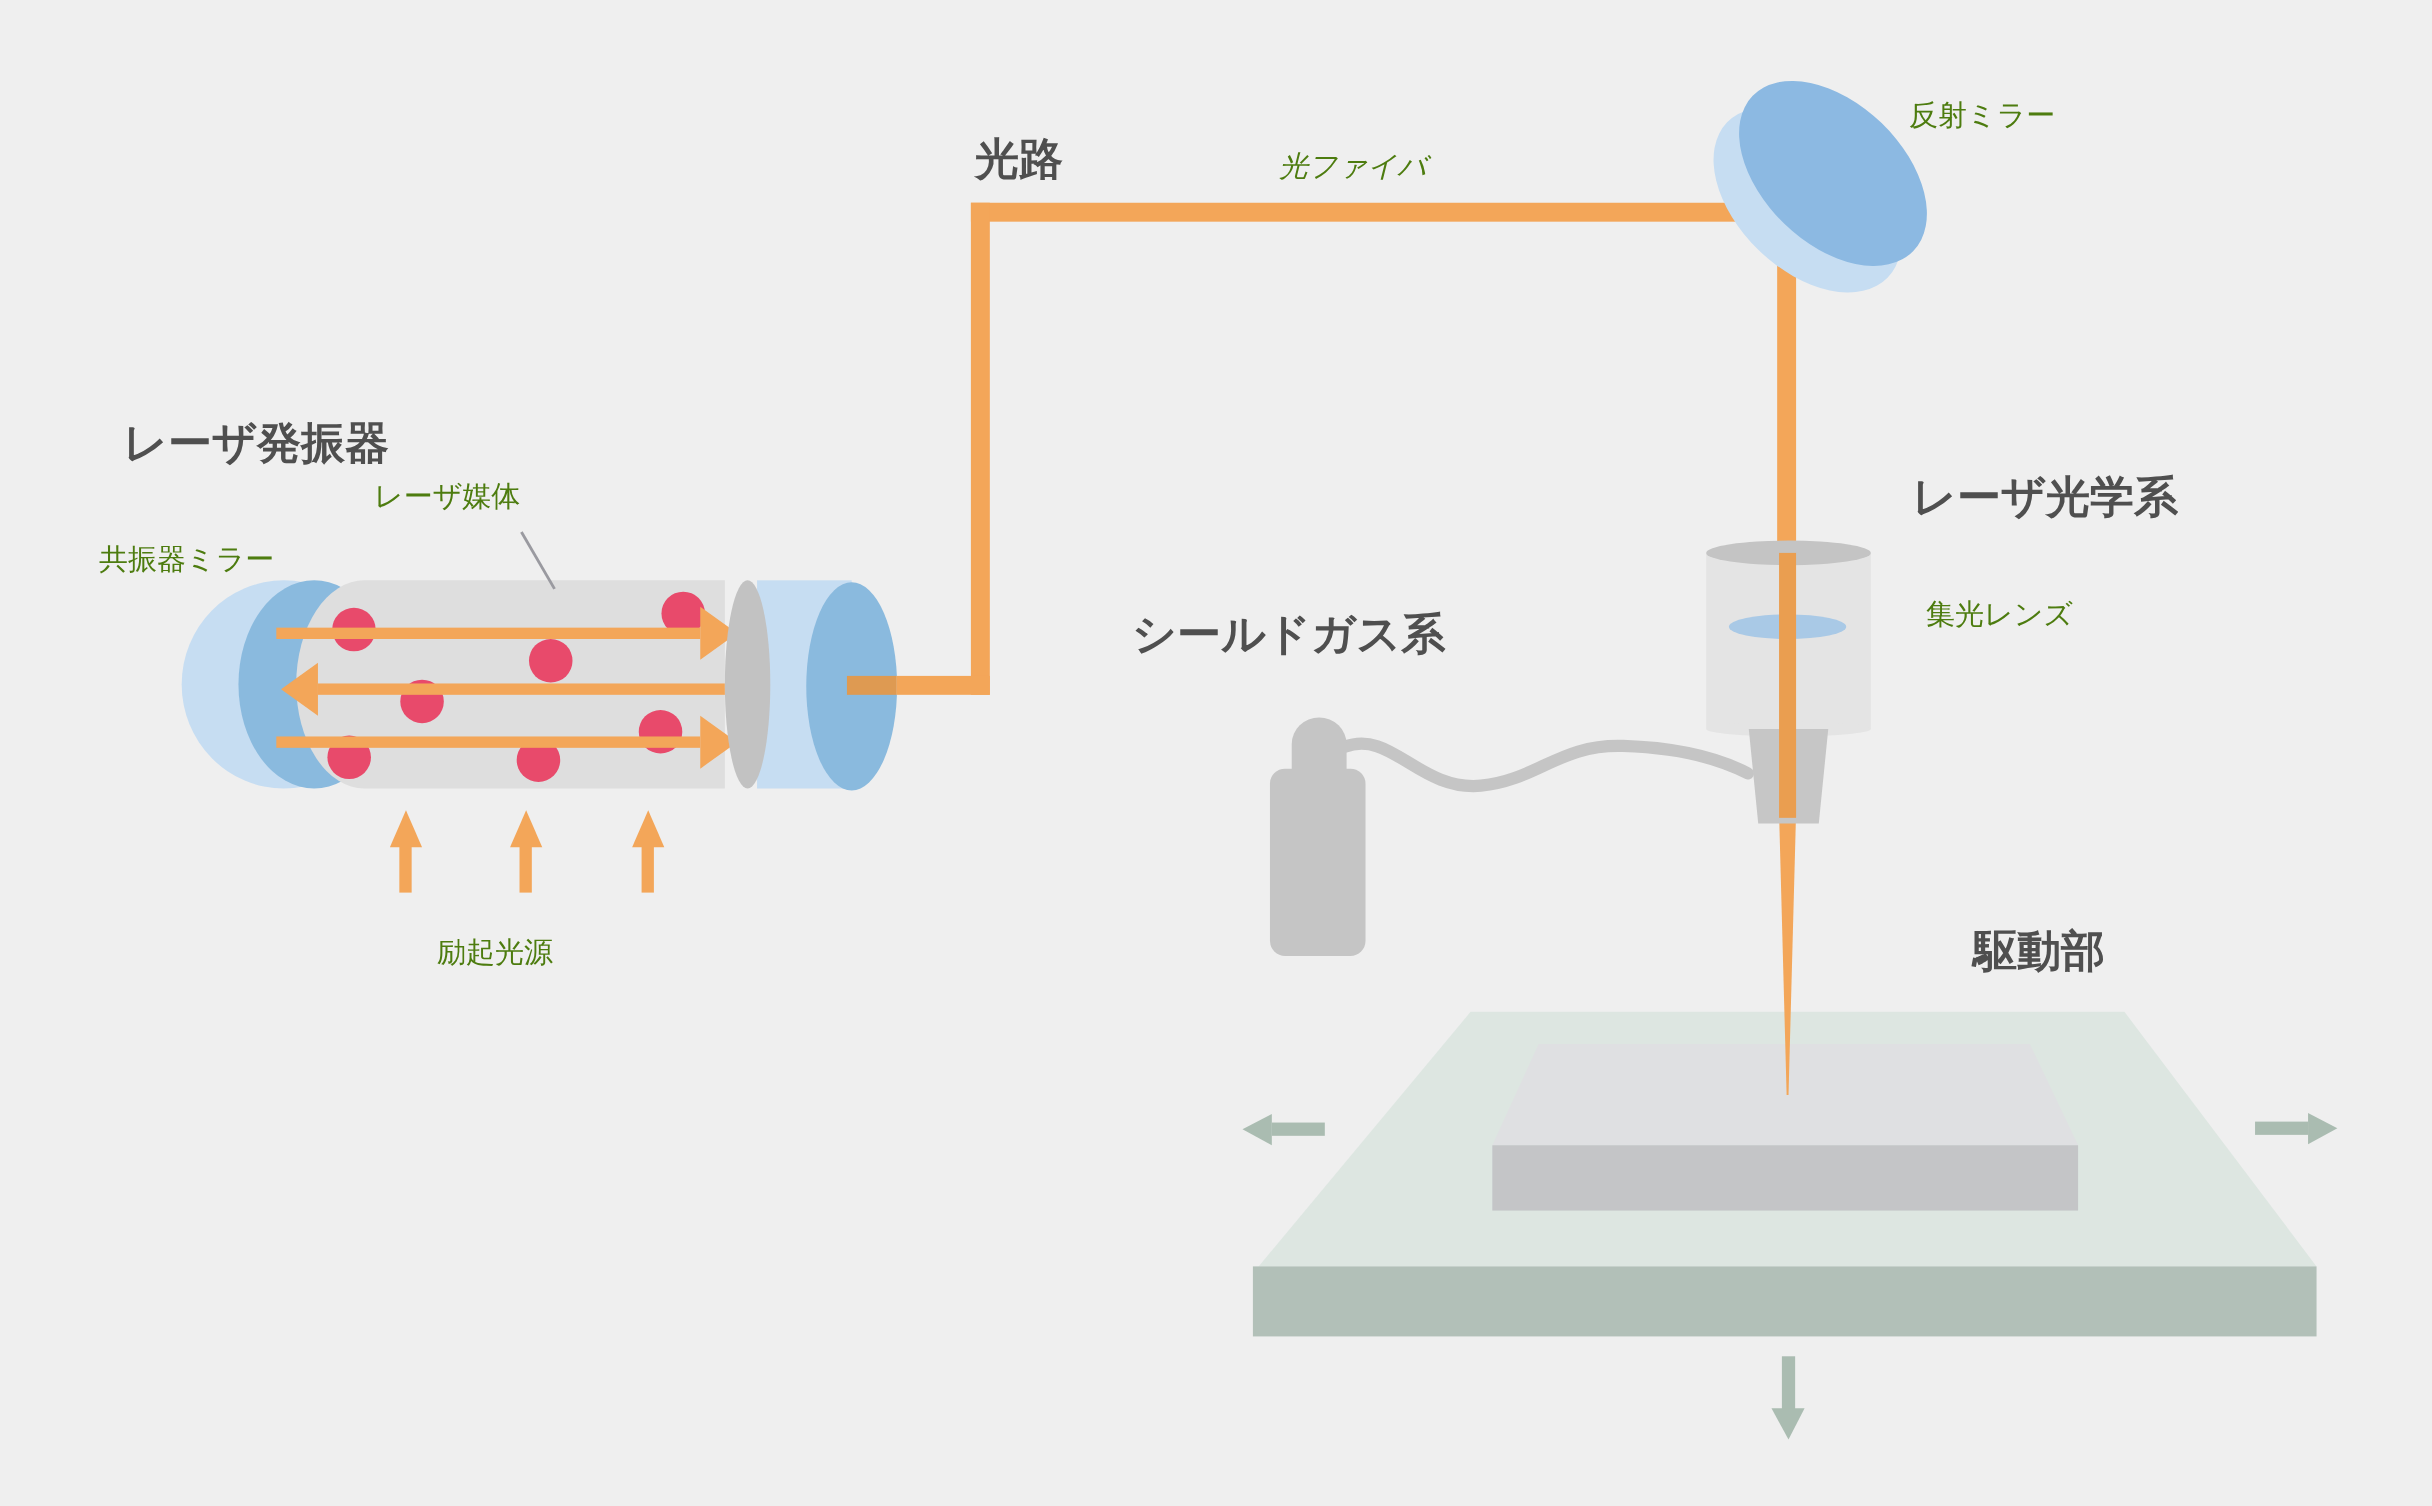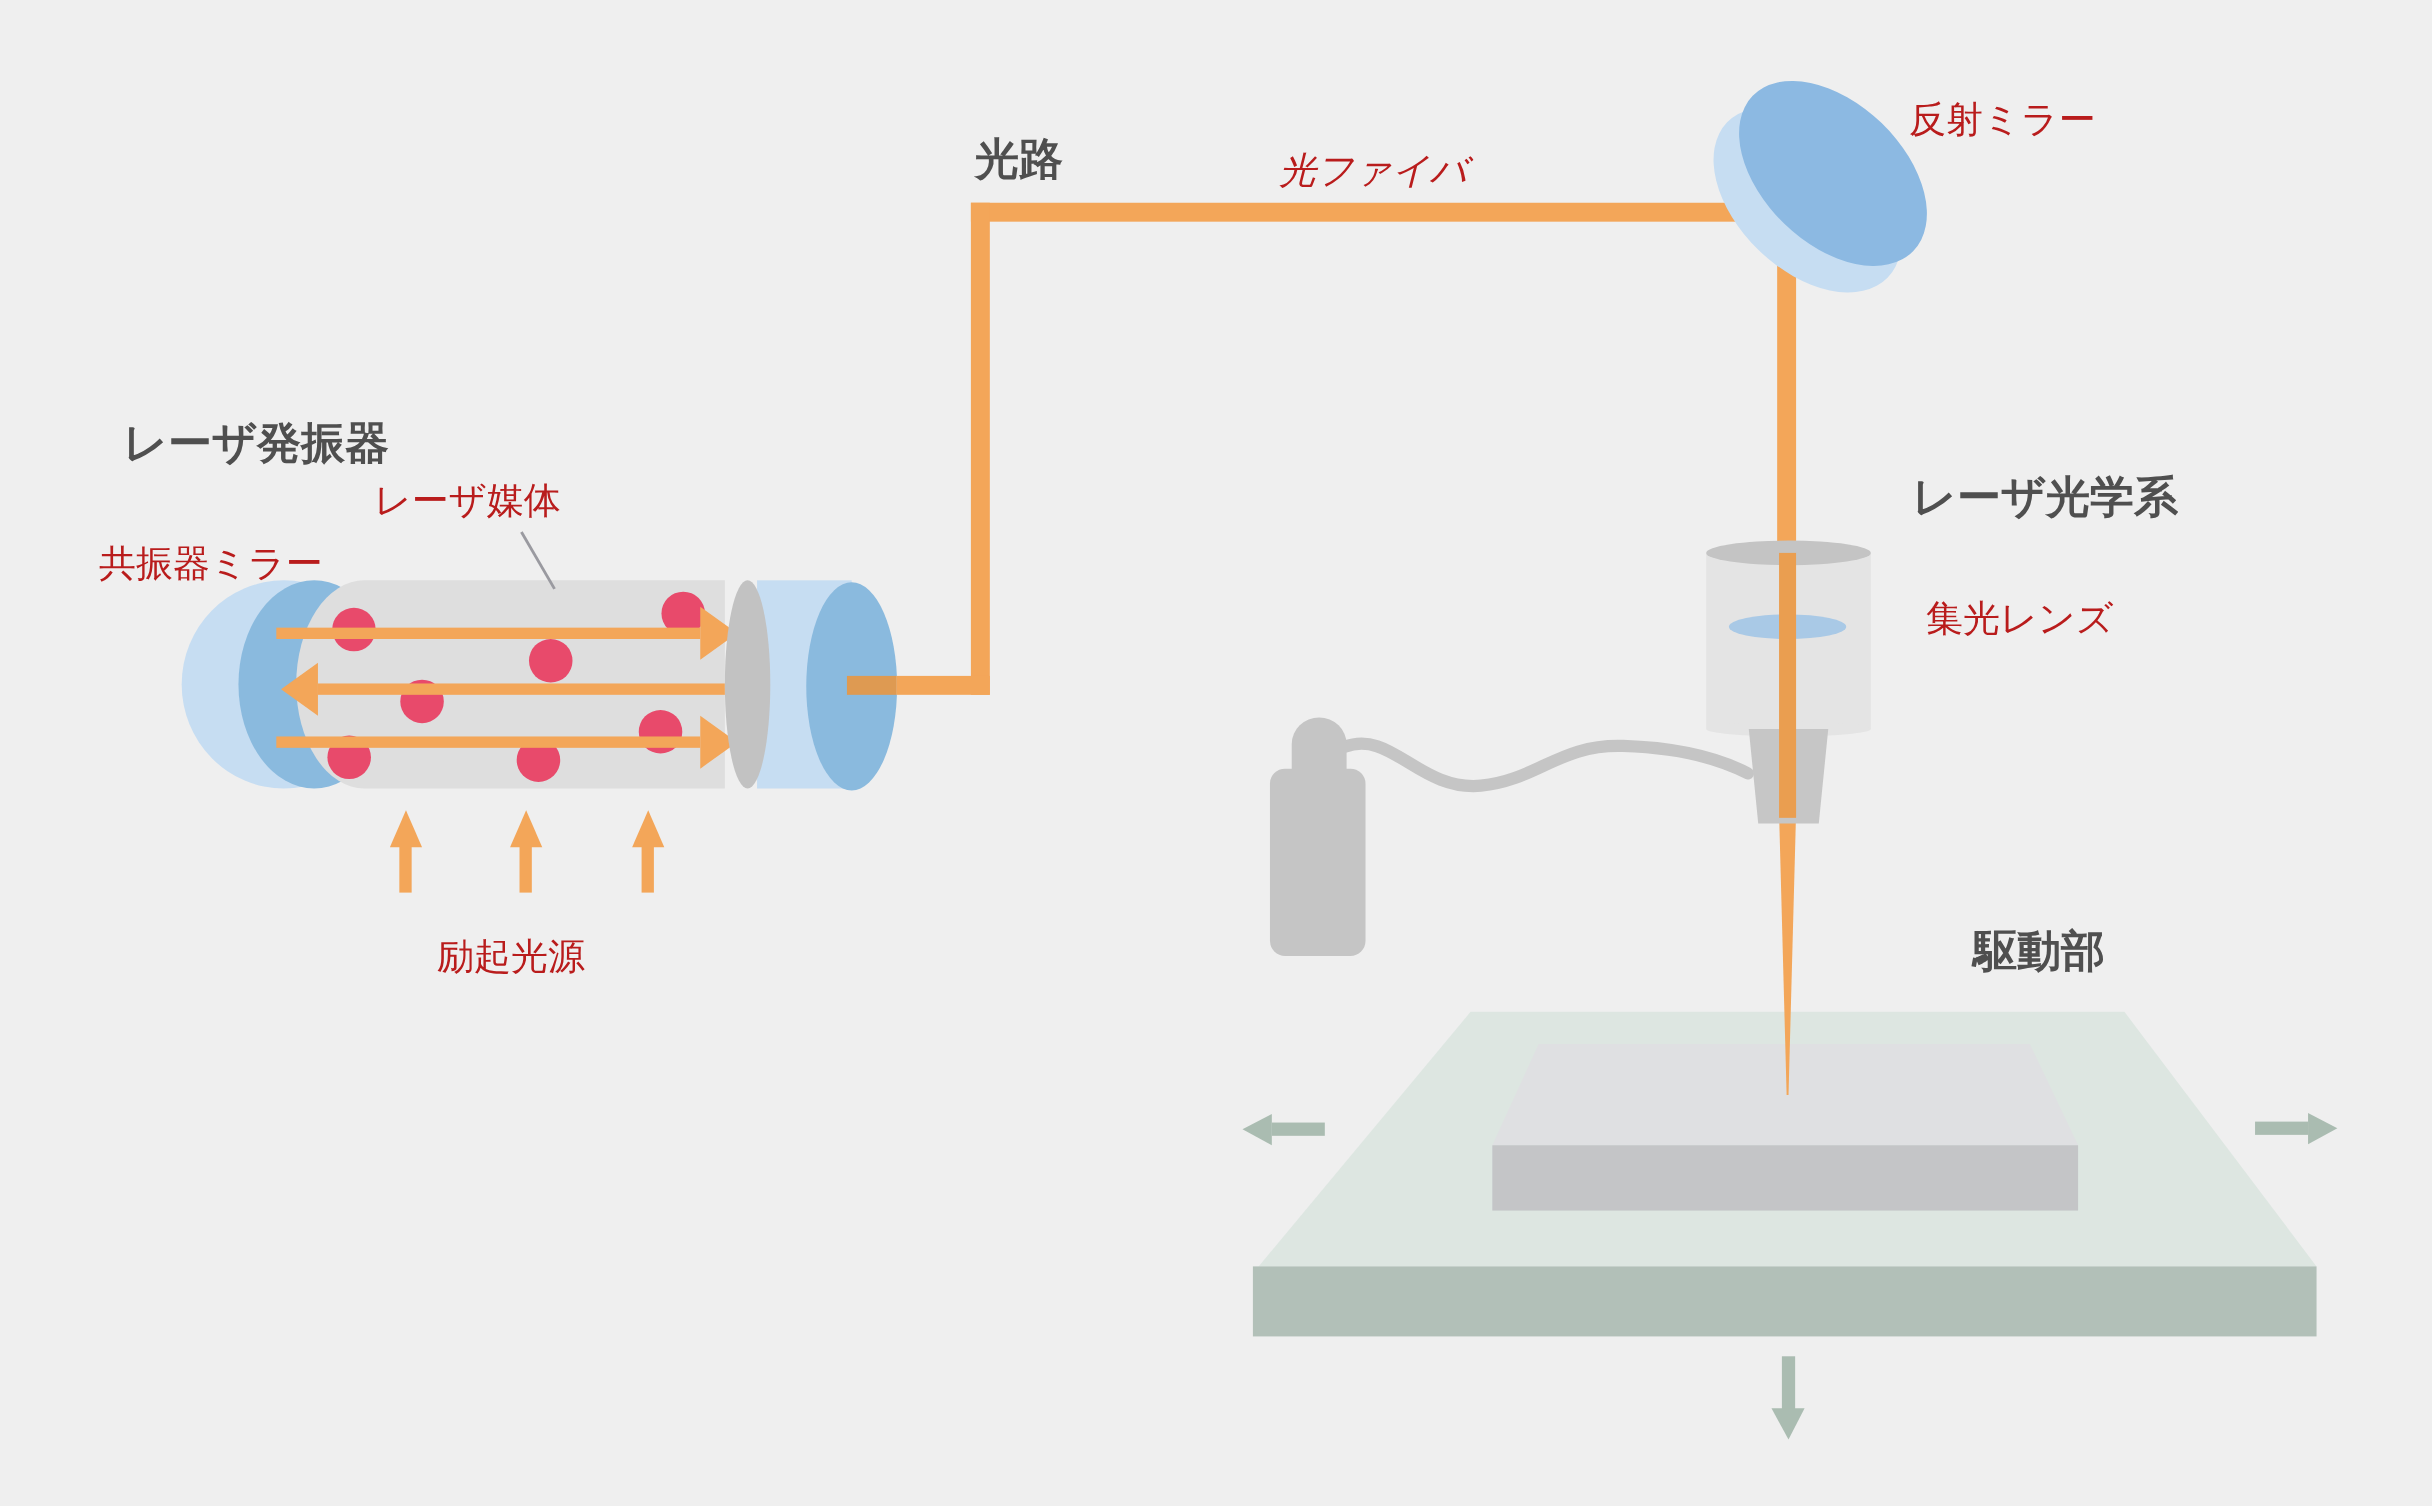--- a/index.html
+++ b/index.html
@@ -5,21 +5,21 @@
   html,body { margin:0; padding:0; background:#efefef; }
   .canvas {
     position:relative; width:2432px; height:1507px;
     background:#efefef; overflow:hidden;
     font-family:"Liberation Sans", sans-serif;
   }
   svg.layer { position:absolute; left:0; top:0; }
   .lbl {
     position:absolute; white-space:nowrap;
     font-family:"Liberation Sans", sans-serif;
-    color:#b91c1c; font-size:37px; line-height:1.1;
+    color:#4d7c0f; font-size:29px; line-height:1.1;
   }
   .lbl.bold { font-weight:bold; color:#4f4f4f; font-size:44px;text-align:center; }
 </style>
 </head>
 <body>
 
 <div class="canvas">
 
   <svg class="layer" width="2432" height="1507" viewBox="0 0 2570 1592">
 
@@ -131,16 +131,17 @@
 
   <div class="lbl bold" style="left:97px;  top:419px;margin-left:26px;">レーザ発振器</div>
   <div class="lbl" style="left:99px;  top:544px;">共振器ミラー</div>
   <div class="lbl" style="left:374px;  top:481px;">レーザ媒体</div>
   <div class="lbl" style="left:437px;  top:937px;">励起光源</div>
   <div class="lbl bold" style="left:975px; top:135px;">光路</div>
   <div class="lbl" style="left:1279px; top:151px;font-style:italic;">光ファイバ</div>
   <div class="lbl" style="left:1909px; top:100px;">反射ミラー</div>
   <div class="lbl bold" style="left:1912px; top:473px;">レーザ光学系</div>
   <div class="lbl" style="left:1926px; top:599px;">集光レンズ</div>
+  <div class="lbl bold" style="left:1132px; top:610px;">シールドガス系</div>
   <div class="lbl bold" style="left:1973px; top:927px;">駆動部</div>
 
 </div>
 
 
 </body></html>

